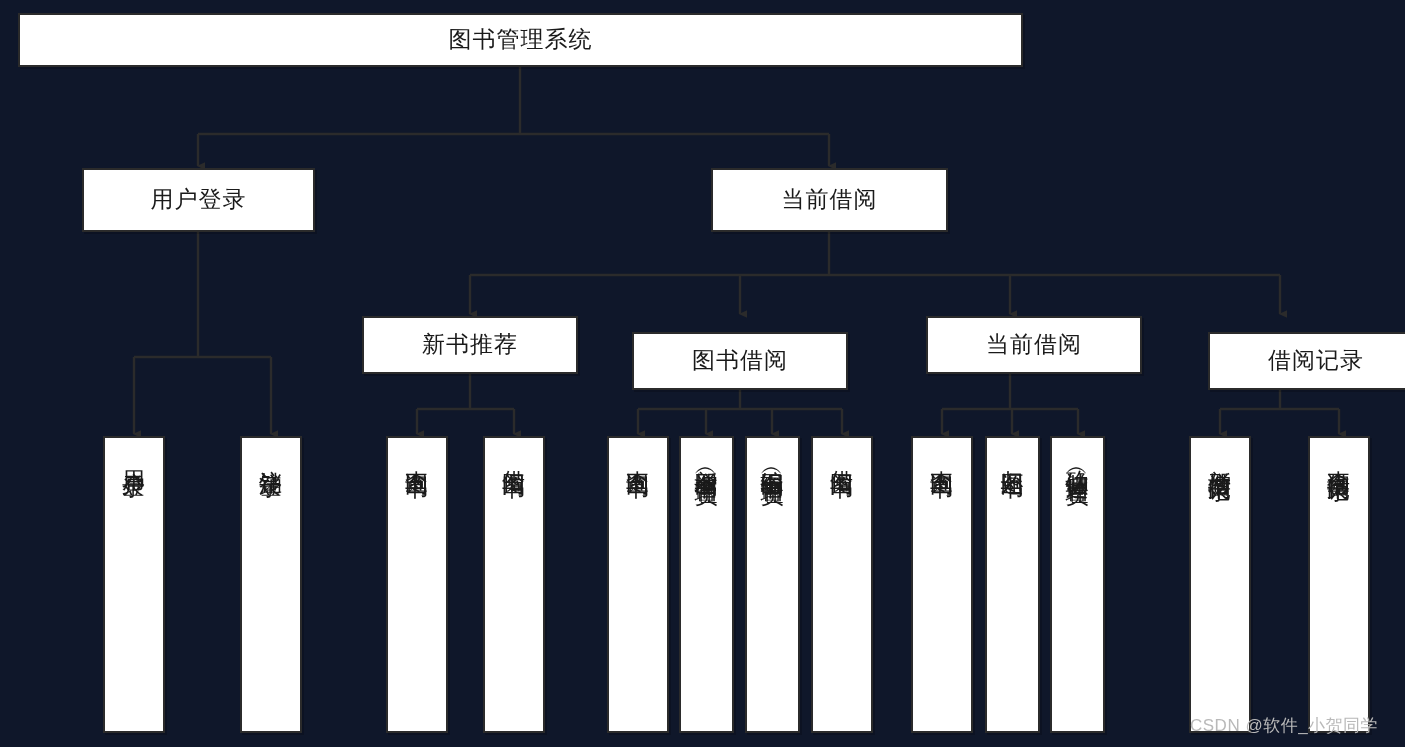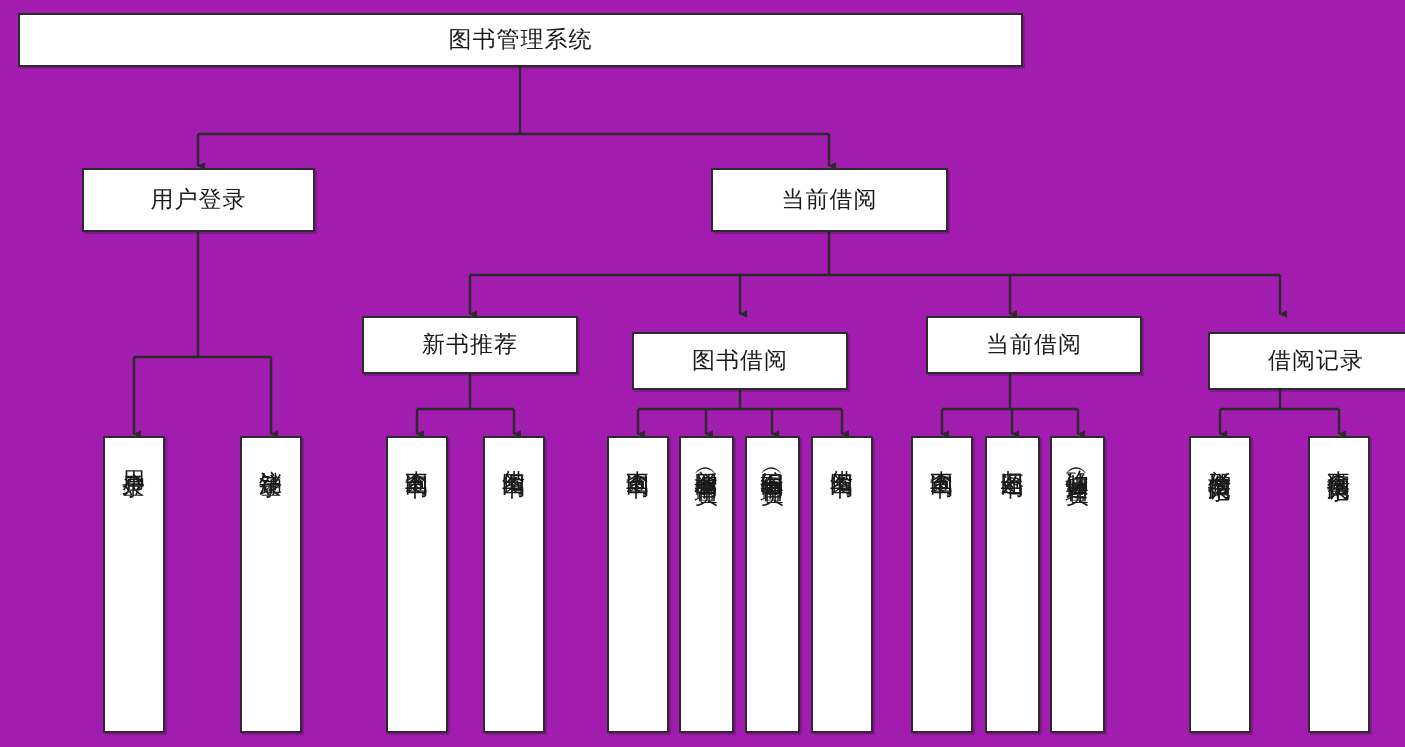--- a/index.html
+++ b/index.html
@@ -8,21 +8,21 @@
     padding: 0;
     background: #ffffff;
   }
   body {
     font-family: "Liberation Sans", "DejaVu Sans", sans-serif;
   }
   #diagram-root {
     position: relative;
     width: 1405px;
     height: 747px;
-    background: #a21caf;
+    background: #0f172a;
     overflow: hidden;
   }
   #diagram-svg {
     position: absolute;
     left: 0;
     top: 0;
     width: 1405px;
     height: 747px;
   }
   .node-box {
@@ -168,14 +168,15 @@
         <span class="node-label">确认归还（管理员）</span>
       </div>
       <div class="node-box vertical" style="left: 1189px; top: 436px; width: 62px; height: 297px;">
         <span class="node-label">新增借阅记录</span>
       </div>
       <div class="node-box vertical" style="left: 1308px; top: 436px; width: 62px; height: 297px;">
         <span class="node-label">查询借阅记录</span>
       </div>
     </div>
 
+  <div class="watermark" style="left: 1190px; top: 714px;">CSDN @软件_小贺同学</div>
 
 </div>
 
 </body></html>

